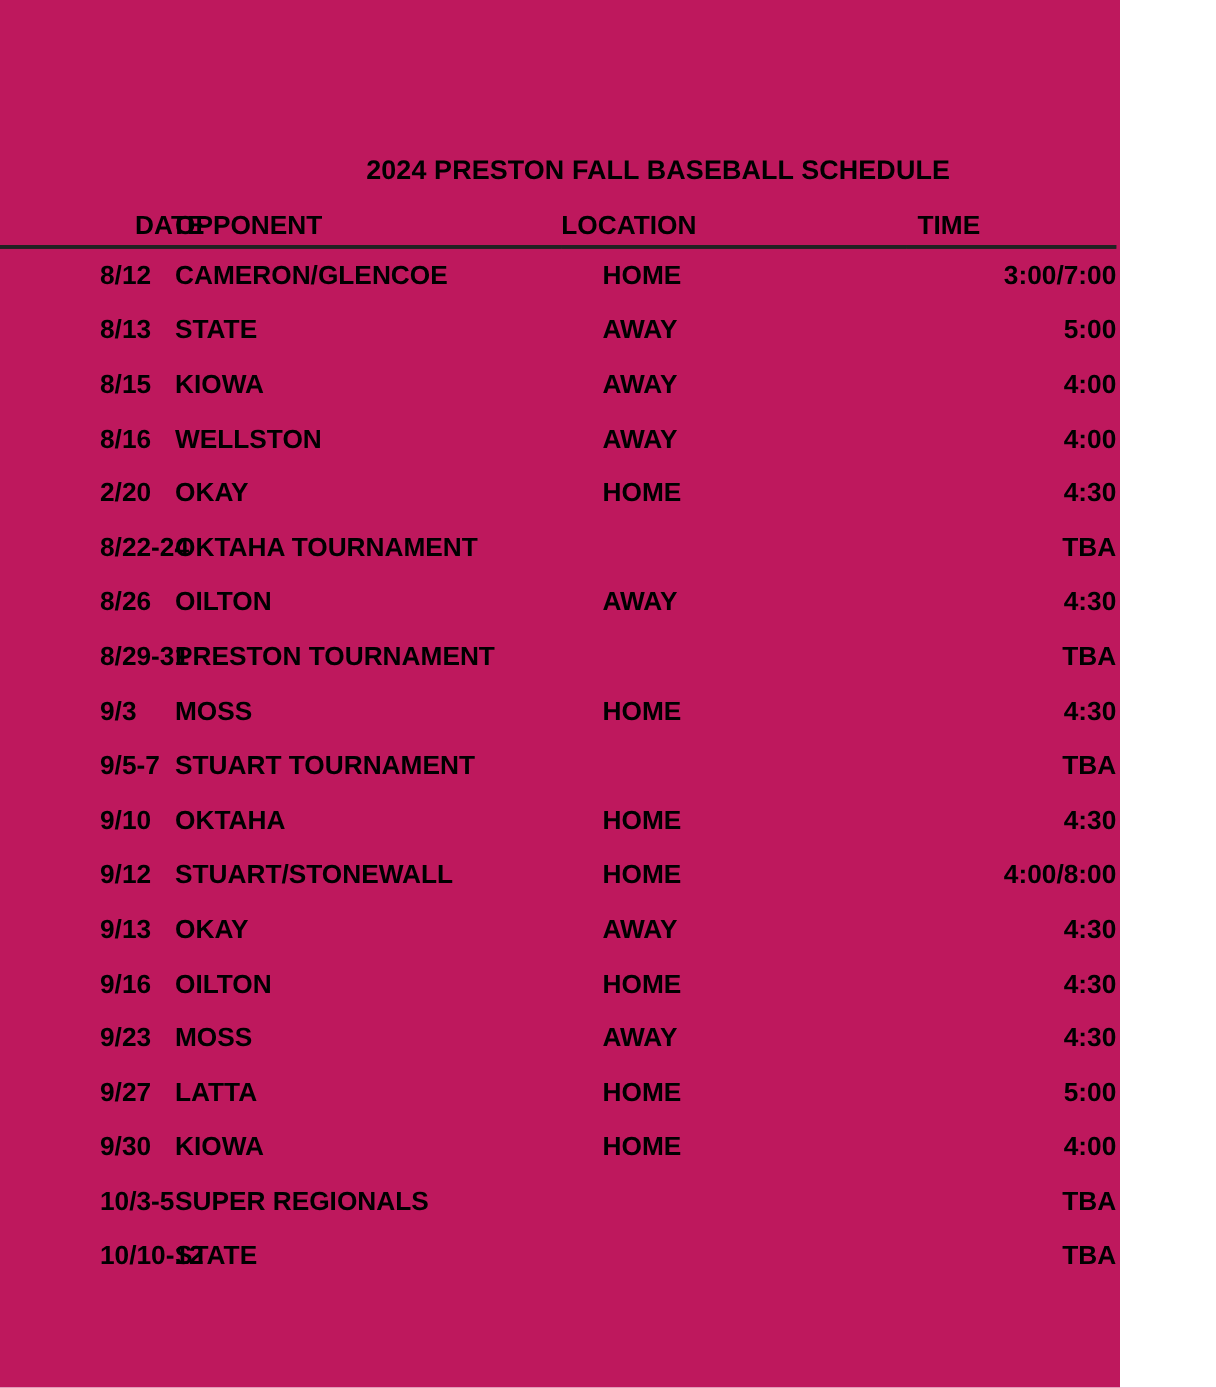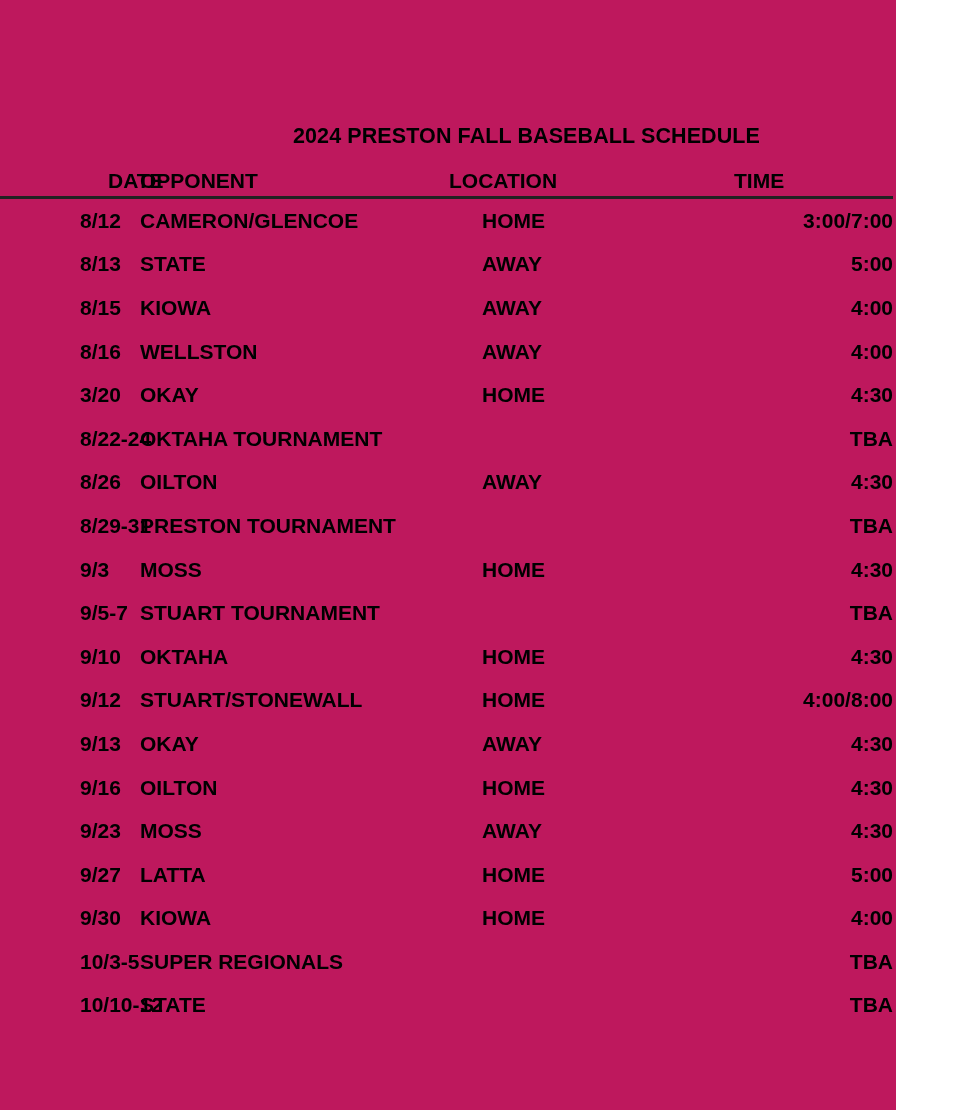--- a/index.html
+++ b/index.html
@@ -143,21 +143,21 @@
           <td></td>
         </tr>
         <tr>
           <td class="d-date">8/16</td>
           <td class="d-opponent">WELLSTON</td>
           <td class="d-location">AWAY</td>
           <td class="d-time">4:00</td>
           <td></td>
         </tr>
         <tr>
-          <td class="d-date">3/20</td>
+          <td class="d-date">2/20</td>
           <td class="d-opponent">OKAY</td>
           <td class="d-location">HOME</td>
           <td class="d-time">4:30</td>
           <td></td>
         </tr>
         <tr>
           <td class="d-date">8/22-24</td>
           <td class="d-opponent">OKTAHA TOURNAMENT</td>
           <td class="d-location"></td>
           <td class="d-time">TBA</td>

